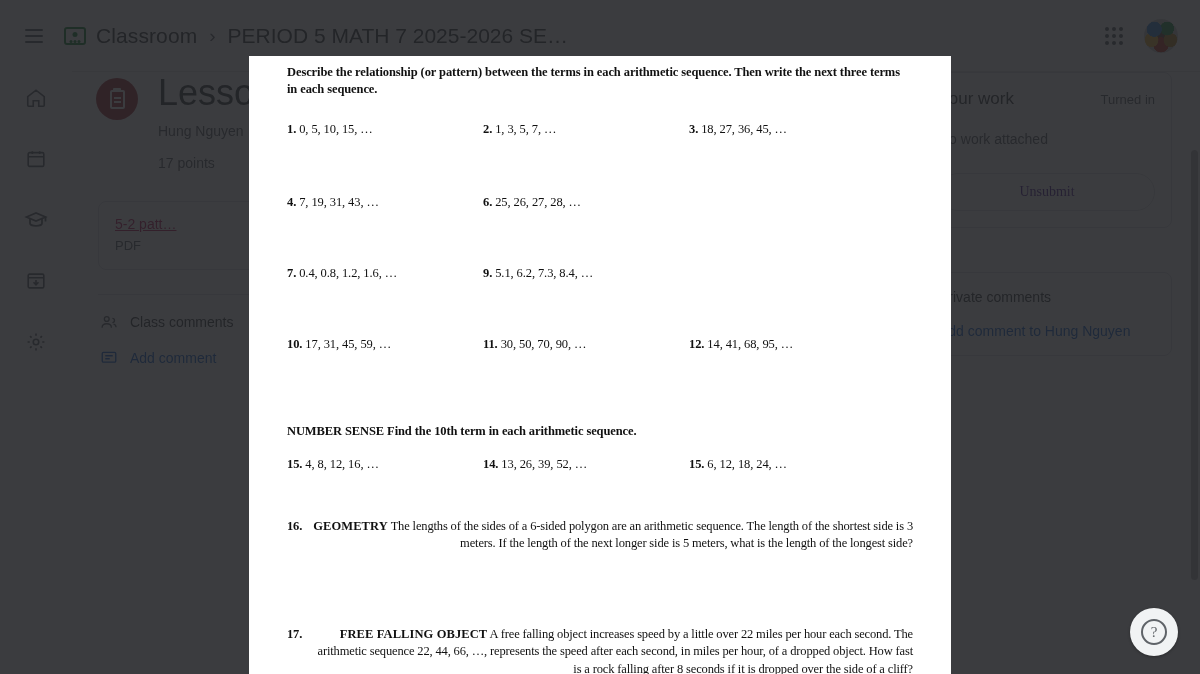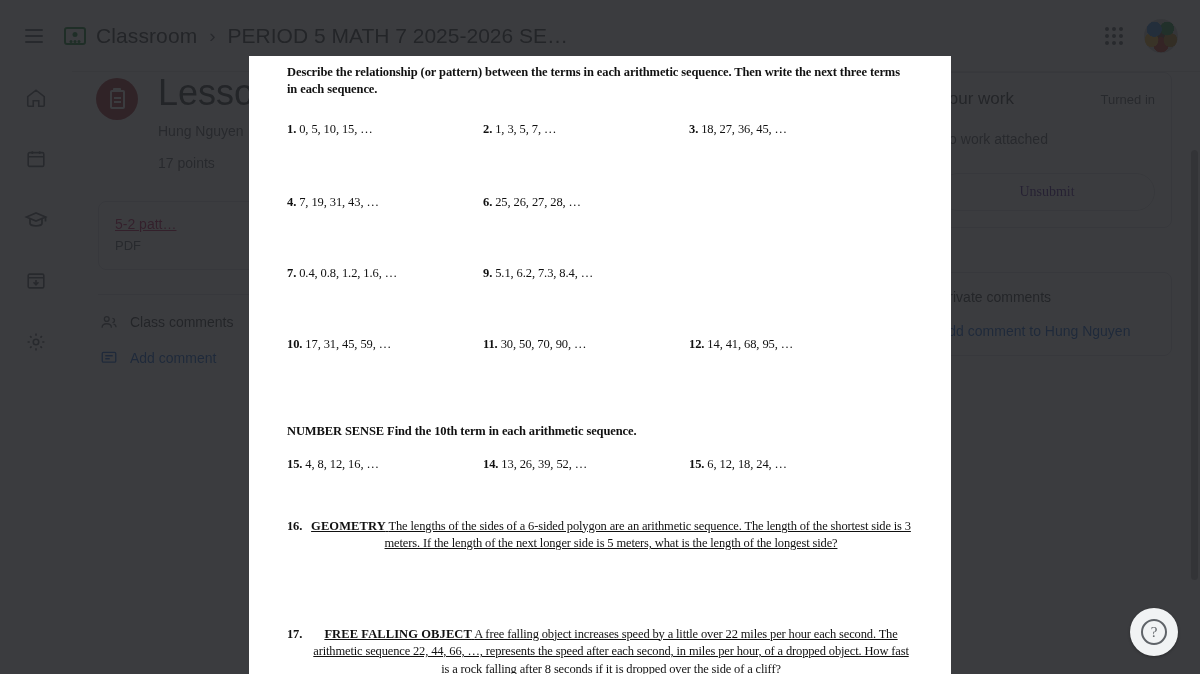--- a/index.html
+++ b/index.html
@@ -369,21 +369,21 @@
     letter-spacing: -.1px;
   }
   .wordproblem {
     display: grid;
     grid-template-columns: 22px 1fr;
     font-size: 12.5px;
     line-height: 1.4;
     letter-spacing: -.15px;
   }
   .wordproblem .num { font-weight: bold; }
-  .wordproblem .body { text-align: center; text-decoration: underline; }
+  .wordproblem .body { text-align: right; }
   .wordproblem .body b { font-weight: bold; letter-spacing: .1px; }
 </style>
 </head>
 <body>
 
 <div id="app">
 
   <div class="bg-page">
 
     <div class="topbar">

